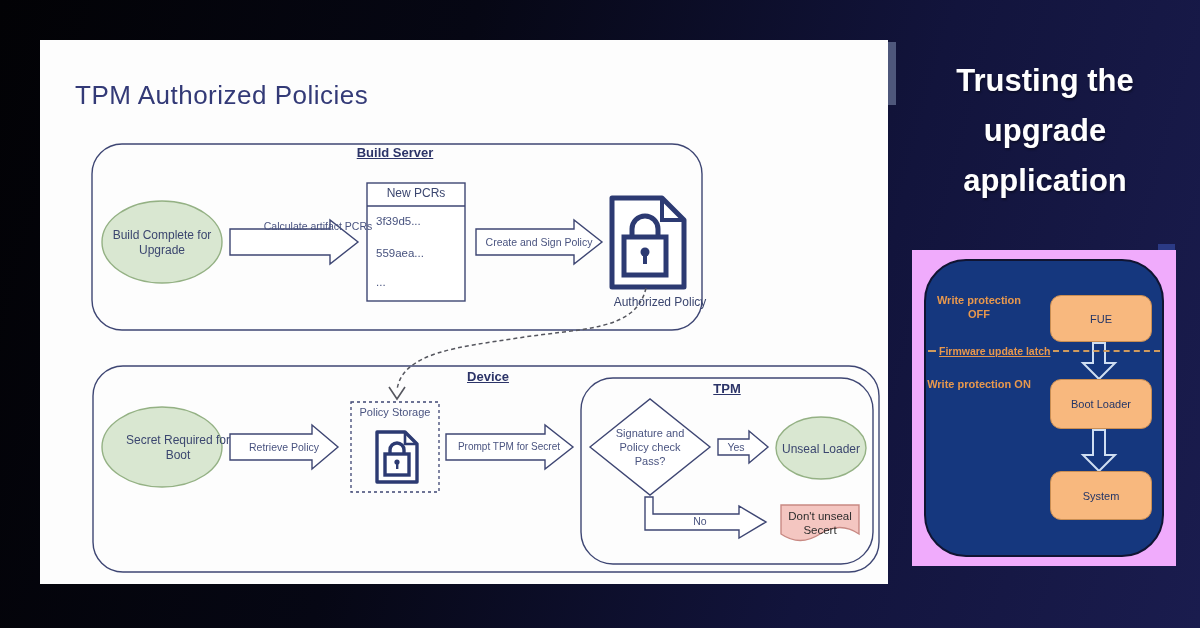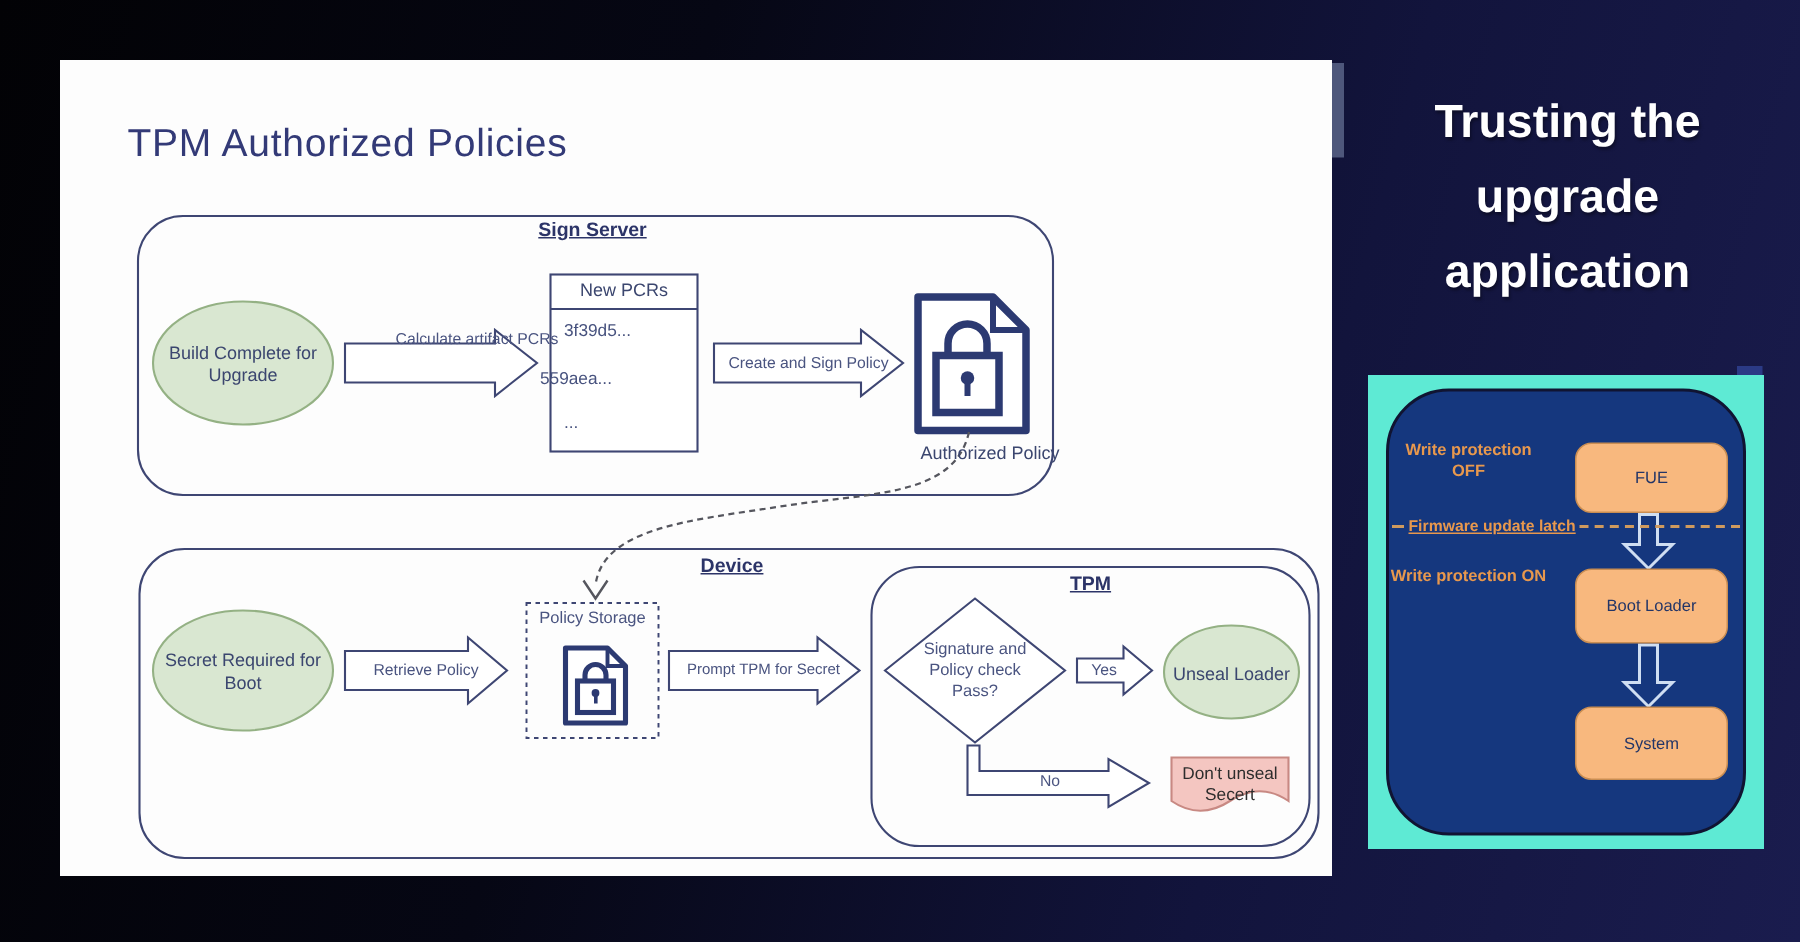--- a/index.html
+++ b/index.html
@@ -7,42 +7,42 @@
     width:1200px;height:628px;position:relative;overflow:hidden;
     background:linear-gradient(105deg,#020205 0%,#060714 35%,#12143c 70%,#1a1c4e 100%);
     font-family:"Liberation Sans", sans-serif;
   }
   
   .slide{
     position:absolute;left:40px;top:40px;width:848px;height:544px;
     background:#fdfdfd;
   }
   .slide-title{
-    position:absolute;left:45px;top:40px;font-size:26px;letter-spacing:.5px;
+    position:absolute;left:35px;top:40px;font-size:26px;letter-spacing:.5px;
     color:#333a77;font-weight:500;
   }
   .diagram{position:absolute;left:0;top:0;width:848px;height:544px;}
   .lbl{position:absolute;color:#424c7c;text-align:center;line-height:1.15;}
   .sec-head{font-weight:bold;font-size:13px;color:#2c3468;text-decoration:underline;}
   .ellipse-lbl{font-size:12px;color:#3b466f;line-height:1.25;}
   .arrow-lbl{font-size:10.5px;color:#4a5480;}
   .pcr-title{font-size:12px;color:#3b466f;}
   .pcr-item{position:absolute;font-size:11.5px;color:#47527e;text-align:left;}
   .doc-lbl{font-size:12px;color:#3b466f;}
   .flag-lbl{font-size:11.5px;color:#2d2d2d;line-height:1.22;}
   .scroll-strip{position:absolute;left:888px;top:42px;width:8px;height:63px;background:#4e577b;}
   
   .right-heading{
     position:absolute;left:900px;top:56px;width:290px;
     font-size:31px;line-height:50px;font-weight:bold;color:#ffffff;text-align:center;
     text-shadow:1px 2px 2px rgba(0,0,0,.35);
   }
   .panel-notch{position:absolute;left:1158px;top:244px;width:17px;height:9px;background:#2b3a85;}
   .panel-frame{
-    position:absolute;left:912px;top:250px;width:264px;height:316px;background:#5eead4;
+    position:absolute;left:912px;top:250px;width:264px;height:316px;background:#f0abfc;
   }
   .panel-inner{
     position:absolute;left:12px;top:9px;width:240px;height:298px;
     background:#15377e;border:2px solid #101432;border-radius:42px;box-sizing:border-box;
   }
   .panel-svg{position:absolute;left:0;top:0;width:236px;height:294px;}
   .wp-text{
     position:absolute;left:0;width:106px;text-align:center;
     font-size:11px;font-weight:bold;color:#e8984d;line-height:1.3;
   }
@@ -110,34 +110,34 @@
       <rect x="356" y="423" width="2.4" height="6" fill="#2c3a72"></rect>
     </g>
 
     <polygon points="550,407 610,359 670,407 610,455" fill="#ffffff" stroke="#3e4673" stroke-width="1.4"></polygon>
 
     <path d="M741,465 H819 V494 Q800,481 780,494 Q760,507 741,494 Z" fill="#f4c6c1" stroke="#c88983" stroke-width="1.4"></path>
   </svg>
 
   <div class="slide-title">TPM Authorized Policies</div>
 
-  <div class="lbl sec-head" style="left:255px;top:106px;width:200px;">Sign Server</div>
+  <div class="lbl sec-head" style="left:255px;top:106px;width:200px;">Build Server</div>
   <div class="lbl sec-head" style="left:388px;top:330px;width:120px;">Device</div>
   <div class="lbl sec-head" style="left:637px;top:342px;width:100px;">TPM</div>
 
   <div class="lbl ellipse-lbl" style="left:67px;top:188px;width:110px;">Build Complete for Upgrade</div>
   <div class="lbl arrow-lbl" style="left:189px;top:180px;width:130px;padding-left:24px;">Calculate artifact PCRs</div>
   <div class="lbl pcr-title" style="left:327px;top:147px;width:98px;">New PCRs</div>
   <div class="pcr-item" style="left:336px;top:175px;">3f39d5...</div>
-  <div class="pcr-item" style="left:320px;top:207px;">559aea...</div>
+  <div class="pcr-item" style="left:336px;top:207px;">559aea...</div>
   <div class="pcr-item" style="left:336px;top:236px;">...</div>
   <div class="lbl arrow-lbl" style="left:434px;top:196px;width:130px;">Create and Sign Policy</div>
   <div class="lbl doc-lbl" style="left:560px;top:256px;width:120px;">Authorized Policy</div>
 
-  <div class="lbl ellipse-lbl" style="left:64px;top:393px;width:116px;">Secret Required for Boot</div>
+  <div class="lbl ellipse-lbl" style="left:64px;top:393px;width:116px;padding-left:16px;">Secret Required for Boot</div>
   <div class="lbl arrow-lbl" style="left:192px;top:401px;width:104px;">Retrieve Policy</div>
   <div class="lbl arrow-lbl" style="left:313px;top:366px;width:84px;font-size:11px;">Policy Storage</div>
   <div class="lbl arrow-lbl" style="left:404px;top:401px;width:130px;font-size:10px;">Prompt TPM for Secret</div>
   <div class="lbl arrow-lbl" style="left:565px;top:386px;width:90px;font-size:11px;line-height:14px;">Signature and Policy check Pass?</div>
   <div class="lbl arrow-lbl" style="left:678px;top:401px;width:36px;">Yes</div>
   <div class="lbl ellipse-lbl" style="left:736px;top:402px;width:90px;">Unseal Loader</div>
   <div class="lbl arrow-lbl" style="left:640px;top:475px;width:40px;">No</div>
   <div class="lbl flag-lbl" style="left:742px;top:469px;width:76px;">Don't unseal Secert</div>
 </div>
 

